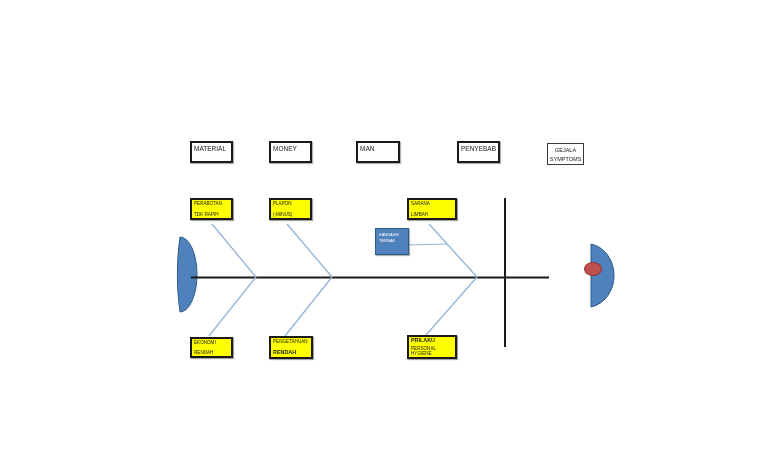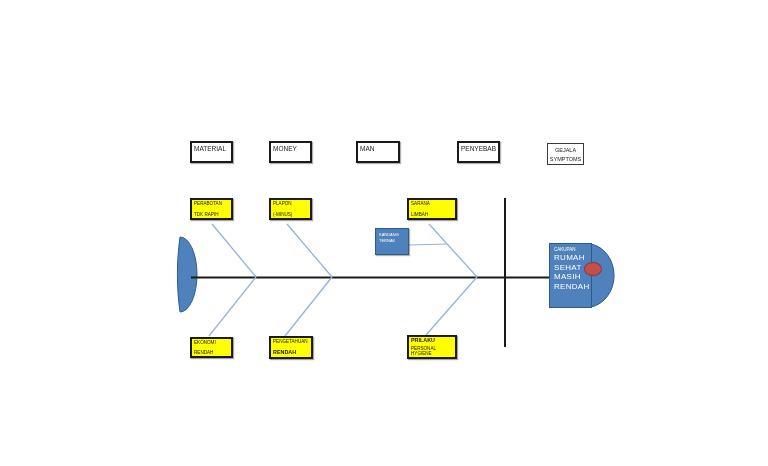--- a/index.html
+++ b/index.html
@@ -148,23 +148,16 @@
   <div class="abs cause-box" style="left:407px; top:335px; width:50px; height:24px;">
     <div class="bold">PRILAKU</div>
     <div>PERSONAL HYGIENE</div>
   </div>
 
   <div class="abs sub-box">
     <div>KANDANG</div>
     <div>TERNAK</div>
   </div>
 
-  <div class="abs head-box">
-    <div class="caption">CAKUPAN</div>
-    <div class="big">RUMAH</div>
-    <div class="big">SEHAT</div>
-    <div class="big">MASIH</div>
-    <div class="big">RENDAH</div>
-  </div>
 
   <div class="abs eye"></div>
 
 </div>
 
 </body></html>

